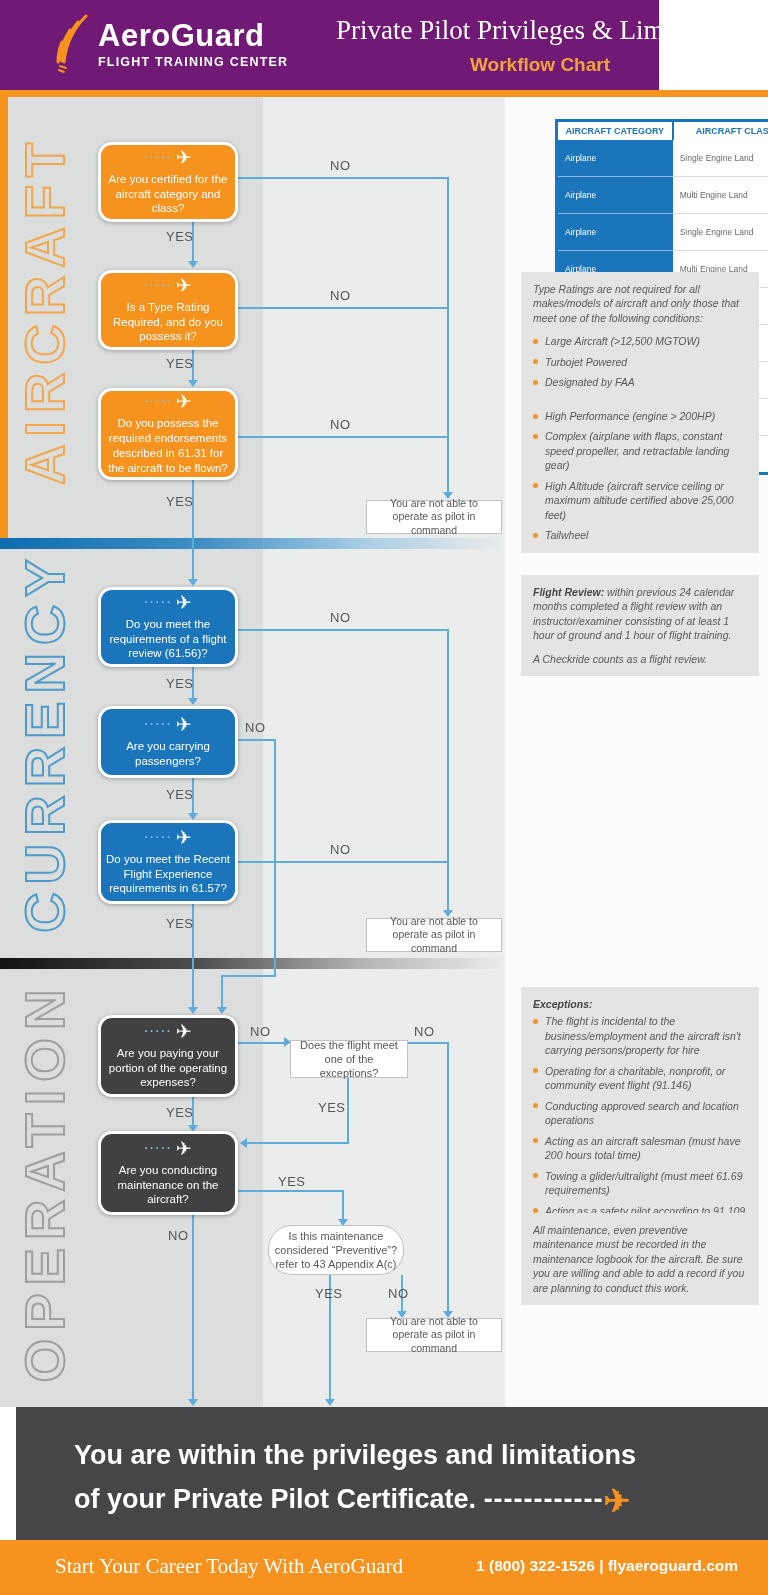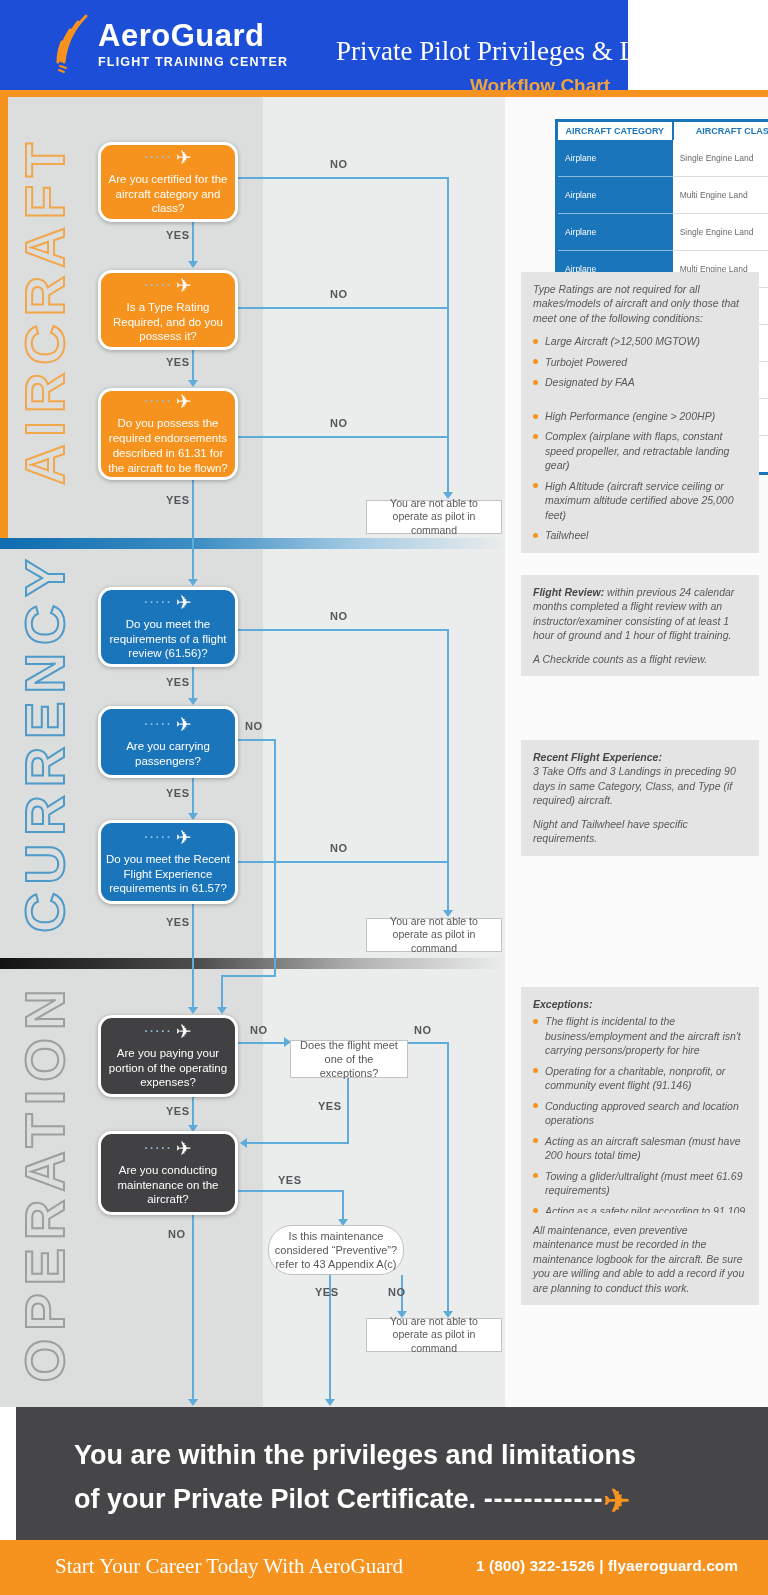--- a/index.html
+++ b/index.html
@@ -1,26 +1,26 @@
 <!DOCTYPE html>
 <html><head>
 <meta charset="utf-8">
 <style>
   html,body{margin:0;padding:0;background:#fff;}
   #canvas{position:relative;width:768px;height:1595px;overflow:hidden;
           font-family:"Liberation Sans",sans-serif;background:#ffffff;}
 
   
-  .header{position:absolute;left:0;top:0;width:628px;height:90px;background:#1d4ed8;}
+  .header{position:absolute;left:0;top:0;width:628px;height:90px;background:#701a75;padding-left:31px;}
   .header-rule{position:absolute;left:0;top:90px;width:768px;height:7px;background:#F6921E;}
   .brand{position:absolute;left:98px;top:20px;color:#fff;}
   .brand-name{font-size:31px;font-weight:bold;letter-spacing:0.5px;line-height:1;}
   .brand-sub{font-size:12.5px;font-weight:bold;letter-spacing:1.2px;margin-top:4px;}
   .wing{position:absolute;left:52px;top:12px;}
-  .title-wrap{position:absolute;left:330px;top:14px;width:420px;text-align:center;margin-top:21px;}
+  .title-wrap{position:absolute;left:330px;top:14px;width:420px;text-align:center;}
   .main-title{font-family:"Liberation Serif",serif;color:#fff;font-size:27px;line-height:1.2;}
   .sub-title{color:#F2A33C;font-size:19px;font-weight:bold;margin-top:8px;text-align:center;}
 
   
   .bg-colA{position:absolute;left:0;top:97px;width:263px;height:1310px;background:#dcdddd;}
   .bg-colB{position:absolute;left:263px;top:97px;width:242px;height:1310px;background:#ebecec;}
   .bg-right{position:absolute;left:505px;top:97px;width:263px;height:1310px;background:#fbfbfb;}
   .left-accent{position:absolute;left:0;top:97px;width:8px;height:441px;background:#F6921E;}
   .divider-blue{position:absolute;left:0;top:538px;width:505px;height:11px;
     background:linear-gradient(90deg,#0e6cb0 0%,#3f8fc4 40%,#a9cde5 72%,#ebecec 100%);}
@@ -51,21 +51,21 @@
         justify-content:center;padding:3px 4px;box-sizing:border-box;}
 
   
   .hline,.vline{position:absolute;background:#5FABD9;}
   .hline{height:2px;}
   .vline{width:2px;}
   .arr{position:absolute;width:0;height:0;}
   .arr.down{border-left:5px solid transparent;border-right:5px solid transparent;border-top:7px solid #5FABD9;}
   .arr.left{border-top:5px solid transparent;border-bottom:5px solid transparent;border-right:7px solid #5FABD9;}
   .arr.right{border-top:5px solid transparent;border-bottom:5px solid transparent;border-left:7px solid #5FABD9;}
-  .lbl{position:absolute;font-weight:bold;font-size:11px;color:#55565a;letter-spacing:0.5px;}
+  .lbl{position:absolute;font-weight:normal;font-size:13px;color:#55565a;letter-spacing:0.5px;}
 
   
   .cat-table{position:absolute;left:521px;top:119px;width:245px;border:3px solid #1B75BB;
              border-collapse:collapse;background:#fff;font-size:8.5px;margin-left:34px;}
   .cat-table th{color:#1B75BB;font-size:9px;font-weight:bold;text-align:center;padding:4px 2px;background:#fff;}
   .cat-table td{padding:13px 7px;}
   .cat-table td.cat{background:#1B75BB;color:#fff;width:48%;border-bottom:1px solid rgba(255,255,255,.5);}
   .cat-table td.cls{background:#fff;color:#6a6a6a;border-bottom:1px solid #d8dee4;}
   .cat-table th.cls-h{border-left:2px solid #1B75BB;}
 
@@ -346,25 +346,20 @@
       <li><span>High Altitude (aircraft service ceiling or maximum altitude certified above 25,000 feet)</span></li>
       <li><span>Tailwheel</span></li>
     </ul>
   </div>
 
   <div class="panel" style="top:575px;">
     <p><strong>Flight Review:</strong> <span>within previous 24 calendar months completed a flight review with an instructor/examiner consisting of at least 1 hour of ground and 1 hour of flight training.</span></p>
     <p>A Checkride counts as a flight review.</p>
   </div>
 
-  <div class="panel" style="top:740px;">
-    <p style="margin-bottom:0;"><strong>Recent Flight Experience:</strong></p>
-    <p>3 Take Offs and 3 Landings in preceding 90 days in same Category, Class, and Type (if required) aircraft.</p>
-    <p>Night and Tailwheel have specific requirements.</p>
-  </div>
 
   <div class="panel" style="top:987px;">
     <p style="margin-bottom:3px;"><strong>Exceptions:</strong></p>
     <ul>
       <li><span>The flight is incidental to the business/employment and the aircraft isn't carrying persons/property for hire</span></li>
       <li><span>Operating for a charitable, nonprofit, or community event flight (91.146)</span></li>
       <li><span>Conducting approved search and location operations</span></li>
       <li><span>Acting as an aircraft salesman (must have 200 hours total time)</span></li>
       <li><span>Towing a glider/ultralight (must meet 61.69 requirements)</span></li>
       <li><span>Acting as a safety pilot according to 91.109</span></li>

